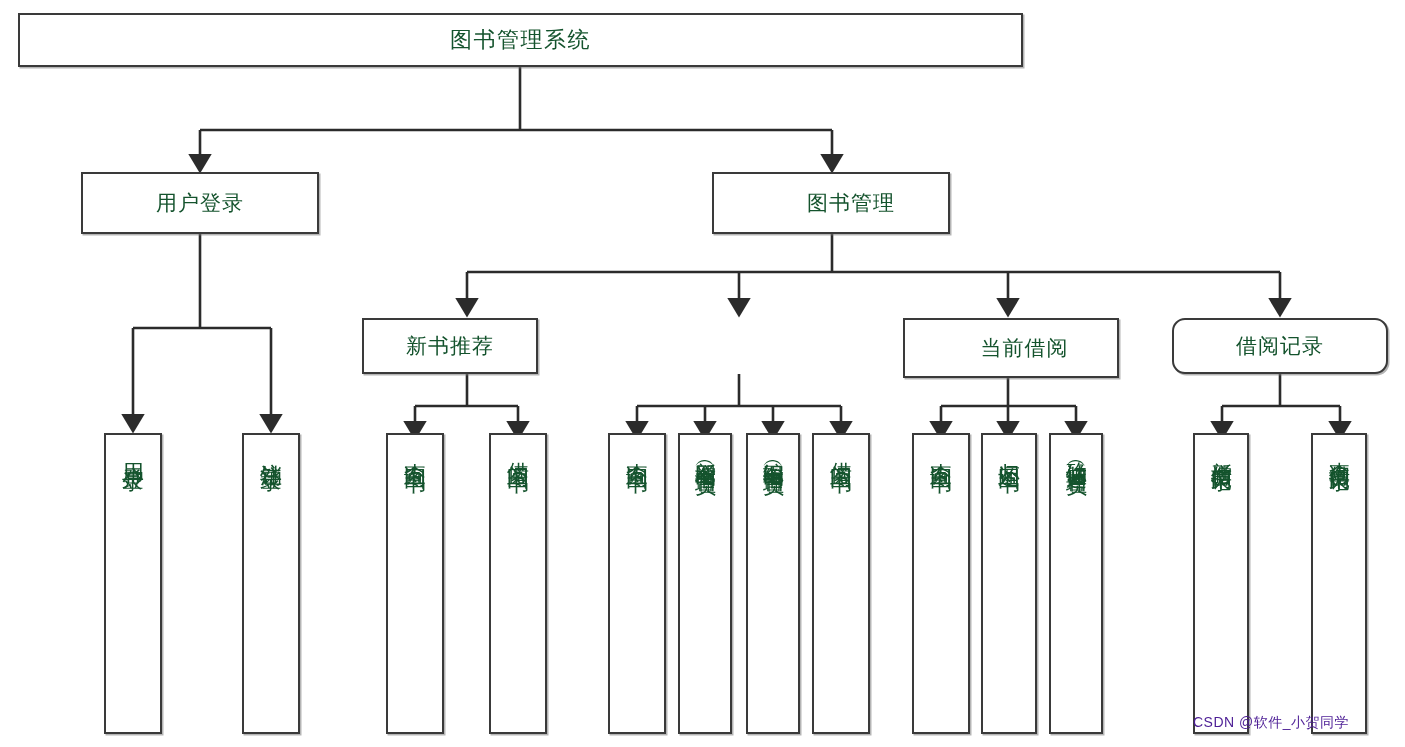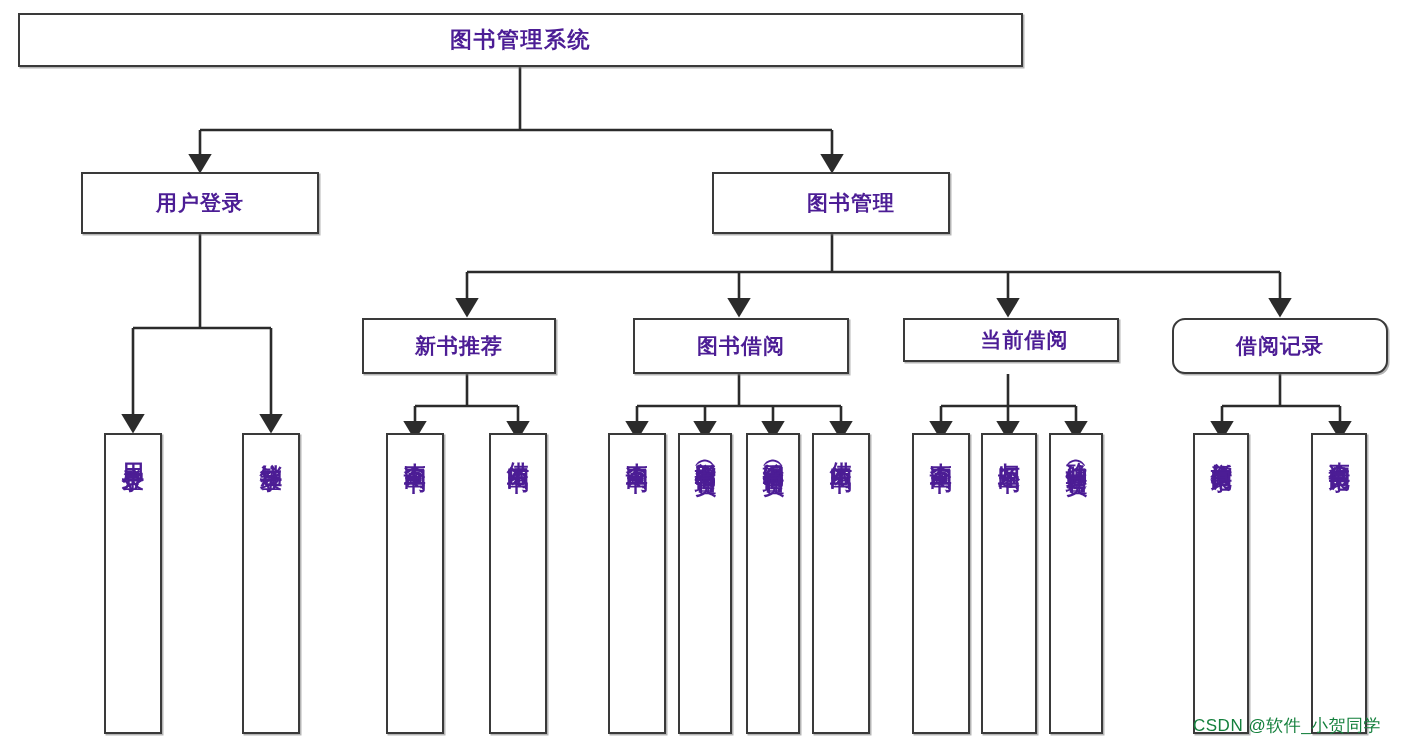--- a/index.html
+++ b/index.html
@@ -16,22 +16,21 @@
 
   .node{
     position:absolute;
     box-sizing:border-box;
     background:#ffffff;
     border:2px solid #3a3a3a;
     box-shadow:1.5px 1.5px 0 0 rgba(120,120,120,.55);
     display:flex;
     align-items:center;
     justify-content:center;
-    color:#4c1d95;
-    font-weight:bold;
+    color:#14532d;
   }
   .node .lbl{
     display:block;
     line-height:1.08;
     text-align:center;
     white-space:nowrap;
   }
   
   .node.h .lbl{font-size:21px;letter-spacing:1px;}
   .node.root .lbl{font-size:22px;letter-spacing:1.5px;}
@@ -47,22 +46,22 @@
     line-height:1.18;
     letter-spacing:3px;
     white-space:normal;
     margin:0 auto;
   }
   .node.v.tall .lbl{font-size:21px;letter-spacing:2px;}
 
   .watermark{
     position:absolute;
     left:1193px; top:714px;
-    font-size:17px;
-    color:#15803d;
+    font-size:14px;
+    color:#4c1d95;
     letter-spacing:.5px;
     white-space:nowrap;
     user-select:none;
   }
 </style>
 </head>
 <body>
 
 <div id="canvas">
 
@@ -121,29 +120,26 @@
   </div>
 
   <div class="node h" style="left:81px;top:172px;width:238px;height:62px;">
     <span class="lbl">用户登录</span>
   </div>
 
   <div class="node h" style="left:712px;top:172px;width:238px;height:62px;padding-left:40px;">
     <span class="lbl">图书管理</span>
   </div>
 
-  <div class="node h" style="left:362px;top:318px;width:194px;height:56px;">
+  <div class="node h" style="left:362px;top:318px;width:176px;height:56px;">
     <span class="lbl">新书推荐</span>
   </div>
 
-  <div class="node h" style="left:633px;top:318px;width:216px;height:56px;">
-    <span class="lbl">图书借阅</span>
-  </div>
 
-  <div class="node h" style="left:903px;top:318px;width:216px;height:44px;padding-left:27px;">
+  <div class="node h" style="left:903px;top:318px;width:216px;height:60px;padding-left:27px;">
     <span class="lbl">当前借阅</span>
   </div>
 
   <div class="node h" style="left:1172px;top:318px;width:216px;height:56px;border-radius:13px;">
     <span class="lbl">借阅记录</span>
   </div>
 
   <div class="node v" style="left:104px;top:433px;width:58px;height:301px;">
     <span class="lbl">用户登录</span>
   </div>

